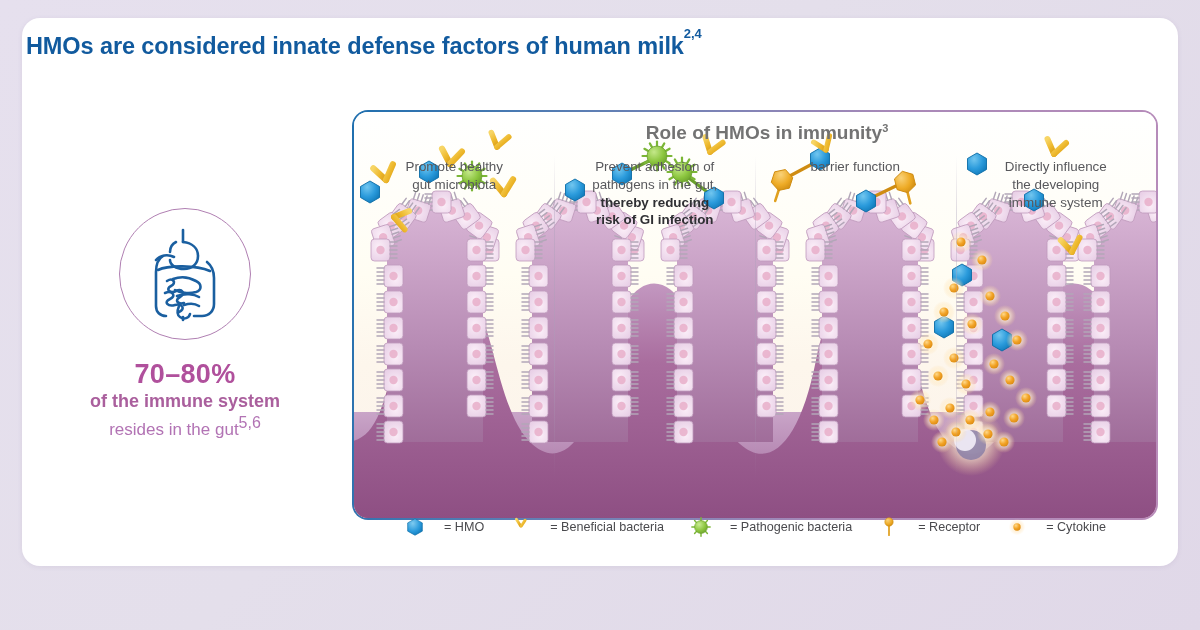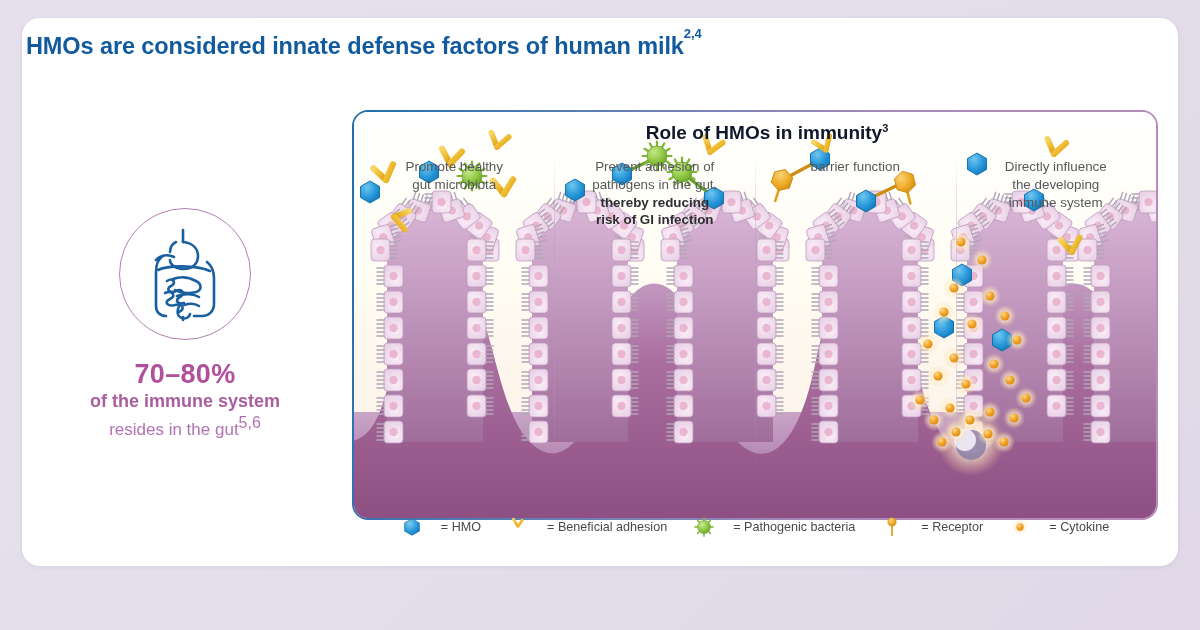--- a/index.html
+++ b/index.html
@@ -83,21 +83,21 @@
     border-radius: 14px;
     background: #ffffff;
     position: relative;
     overflow: hidden;
   }
 
   #panel-title {
     position: absolute; left: 0; right: 0; top: 10px;
     text-align: center;
     font-size: 19px; font-weight: bold;
-    color: #0f172a;
+    color: #737373;
     padding-left: 24px;
   }
   #panel-title sup { font-size: 11px; }
 
   
   #columns {
     position: absolute; left: 0; top: 46px; width: 100%;
     display: flex;
   }
   .col { flex: 1 1 0; text-align: center; padding: 0 24px; }
@@ -1926,21 +1926,21 @@
             <stop offset="60%" stop-color="#edb72b"></stop>
             <stop offset="100%" stop-color="#d69a16"></stop>
       </linearGradient>
         </defs>
       <g fill="none" stroke="url(#lg2)" stroke-width="3.1" stroke-linecap="round">
         <path d="M7 3.5 L11.6 11"></path>
         <path d="M16.5 4.5 L12.4 11"></path>
         <path d="M12 11 L12 20.5"></path>
       </g>
     </svg>
-    <span class="legend-text">= Beneficial adhesion</span>
+    <span class="legend-text">= Beneficial bacteria</span>
   </div>
 
   <div class="legend-item">
     <svg class="legend-ico" viewBox="0 0 24 24">
       <defs>
           <radialGradient id="lg3" cx="35%" cy="30%" r="80%">
         <stop offset="0%" stop-color="#c9ec92"></stop>
             <stop offset="60%" stop-color="#8cc63f"></stop>
             <stop offset="100%" stop-color="#6aa02c"></stop>
       </radialGradient>

